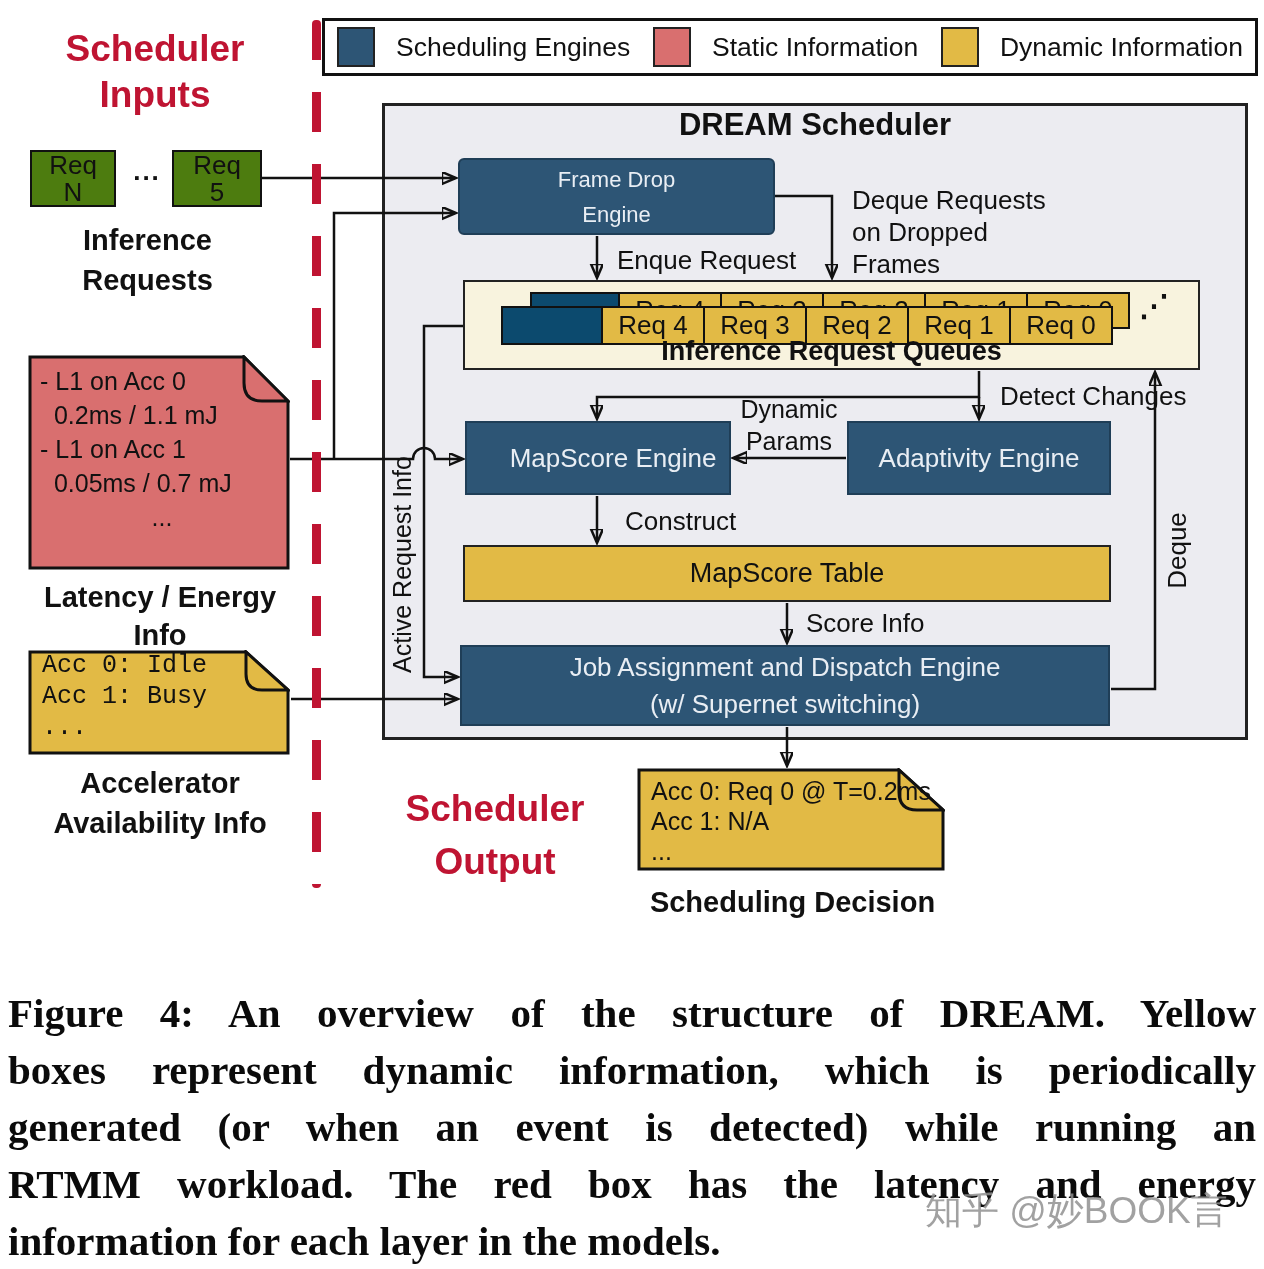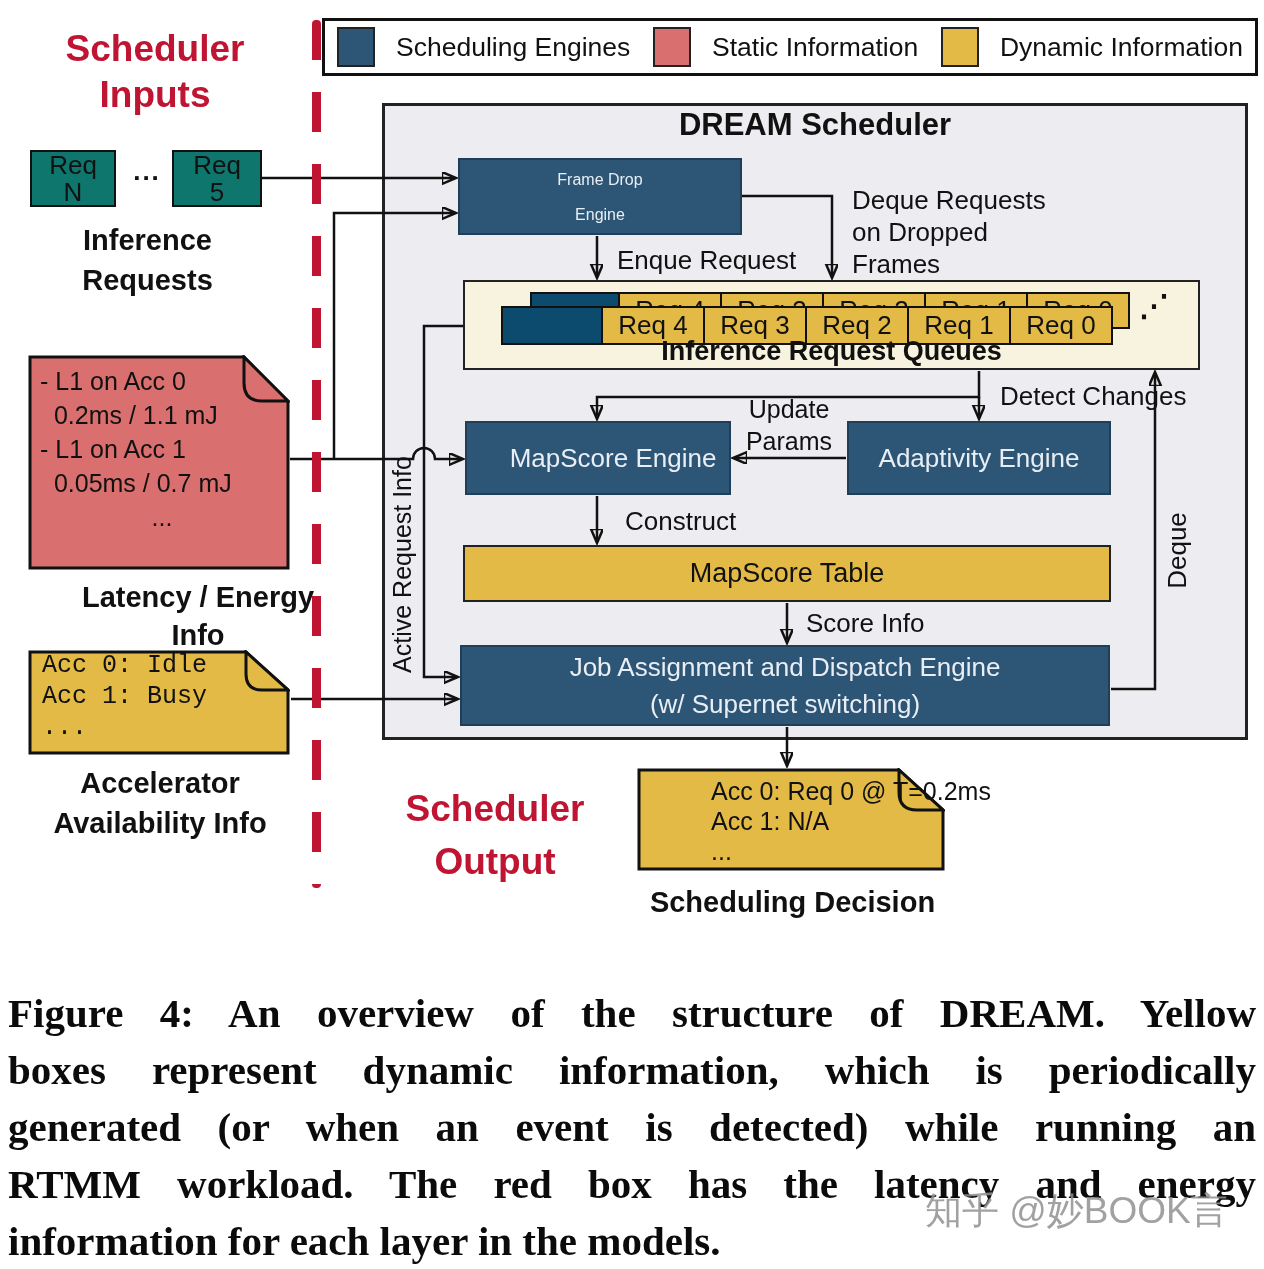--- a/index.html
+++ b/index.html
@@ -19,21 +19,21 @@
   }
   .legend-item { display:flex; align-items:center; gap:21px; }
   .legend-swatch { width:38px; height:40px; border:2.5px solid #222; box-sizing:border-box; }
   .legend-label { font-size:26.5px; white-space:nowrap; }
 
   
   .crimson { color:#bf1432; }
   .inputs-title { left:15px; top:26px; width:280px; text-align:center;
     font-size:37px; font-weight:bold; line-height:46px; z-index:3; }
   .req-box {
-    background:#0f766e; border:2.5px solid #111; box-sizing:border-box;
+    background:#4d7c0f; border:2.5px solid #111; box-sizing:border-box;
     display:flex; flex-direction:column; align-items:center; justify-content:center;
     font-size:26px; line-height:27px; z-index:3;
   }
   .req-dots { left:122px; top:156px; width:50px; text-align:center;
     font-size:26px; font-weight:bold; letter-spacing:2px; z-index:3; }
   .block-label { text-align:center; font-weight:bold; font-size:29px; line-height:40px; z-index:4; }
 
   .note { z-index:3; }
   .note svg { position:absolute; left:0; top:0; }
   .note-text { position:absolute; left:0; top:0; right:0; font-size:25px; }
@@ -162,21 +162,21 @@
     </svg>
     <div class="note-text" style="padding:9px 6px 0 12px; line-height:34px;">
       <div class="note-line">- L1 on Acc 0</div>
       <div class="note-line">  0.2ms / 1.1 mJ</div>
       <div class="note-line">- L1 on Acc 1</div>
       <div class="note-line">  0.05ms / 0.7 mJ</div>
       <div class="note-line" style="text-align:center;">...</div>
     </div>
   </div>
 
-  <div class="abs block-label" style="left:0px; top:578px; width:320px; line-height:38px;padding-left:38px;">
+  <div class="abs block-label" style="left:0px; top:578px; width:320px; line-height:38px;">
     <div>Latency / Energy</div>
     <div>Info</div>
   </div>
 
   <div class="abs note" style="left:28px; top:650px; width:262px; height:105px;">
     <svg width="262" height="105" viewBox="0 0 262 105">
       <path d="M2,2 H218 L260,40 V103 H2 Z" fill="#e2ba45" stroke="#111" stroke-width="3"></path>
       <path d="M218,2 V24 Q218,40 234,40 H260 Z" fill="#e2ba45" stroke="#111" stroke-width="3"></path>
     </svg>
     <div class="note-text" style="padding:0 0 0 14px; line-height:31px;font-family:Liberation Mono, monospace;">
@@ -187,21 +187,21 @@
   </div>
 
   <div class="abs block-label" style="left:0px; top:763px; width:320px;">
     <div>Accelerator</div>
     <div>Availability Info</div>
   </div>
 
   <div class="abs scheduler-bg"></div>
   <div class="abs dream-title">DREAM Scheduler</div>
 
-  <div class="abs blue-box" style="left:458px; top:158px; width:284px; height:77px; font-size:16px; line-height:35px;">
+  <div class="abs blue-box" style="left:458px; top:158px; width:317px; height:77px; font-size:22px; line-height:35px;border-radius:6px;">
     <span>Frame Drop</span>
     <span>Engine</span>
   </div>
 
   <div class="abs anno" style="left:617px; top:245px;">Enque Request</div>
 
   <div class="abs anno" style="left:852px; top:184px; line-height:32px;">
     <div>Deque Requests</div>
     <div>on Dropped</div>
     <div>Frames</div>
@@ -222,21 +222,21 @@
       <div class="queue-cell">Req 3</div>
       <div class="queue-cell">Req 2</div>
       <div class="queue-cell">Req 1</div>
       <div class="queue-cell">Req 0</div>
     </div>
     <div class="queue-dots">⋰</div>
     <div class="queue-label">Inference Request Queues</div>
   </div>
 
   <div class="abs anno" style="left:714px; top:393px; width:150px; text-align:center; line-height:32px; font-size:25px;">
-    <div>Update</div>
+    <div>Dynamic</div>
     <div>Params</div>
   </div>
   <div class="abs anno" style="left:1000px; top:381px;">Detect Changes</div>
 
   <div class="abs blue-box" style="left:465px; top:421px; width:266px; height:74px; font-size:26px;padding-left:30px;">MapScore Engine</div>
   <div class="abs blue-box" style="left:847px; top:421px; width:264px; height:74px; font-size:26px;">Adaptivity Engine</div>
 
   <div class="abs anno" style="left:625px; top:506px;">Construct</div>
 
   <div class="abs yellow-box" style="left:463px; top:545px; width:648px; height:57px; font-size:27px;">MapScore Table</div>
@@ -254,21 +254,21 @@
   <div class="abs output-title crimson">
     <div>Scheduler</div>
     <div>Output</div>
   </div>
 
   <div class="abs note" style="left:637px; top:768px; width:308px; height:103px;">
     <svg width="308" height="103" viewBox="0 0 308 103">
       <path d="M2,2 H262 L306,42 V101 H2 Z" fill="#e2ba45" stroke="#111" stroke-width="3"></path>
       <path d="M262,2 V24 Q262,42 280,42 H306 Z" fill="#e2ba45" stroke="#111" stroke-width="3"></path>
     </svg>
-    <div class="note-text" style="padding:8px 0 0 30px; line-height:30px;margin-left:44px;">
+    <div class="note-text" style="padding:8px 0 0 14px; line-height:30px;">
       <div class="note-line">Acc 0: Req 0 @ T=0.2ms</div>
       <div class="note-line">Acc 1: N/A</div>
       <div class="note-line">...</div>
     </div>
   </div>
 
   <div class="abs block-label" style="left:620px; top:882px; width:345px;">Scheduling Decision</div>
 
   <div class="abs caption">
     <div class="cap-line">Figure 4: An overview of the structure of DREAM. Yellow</div>

